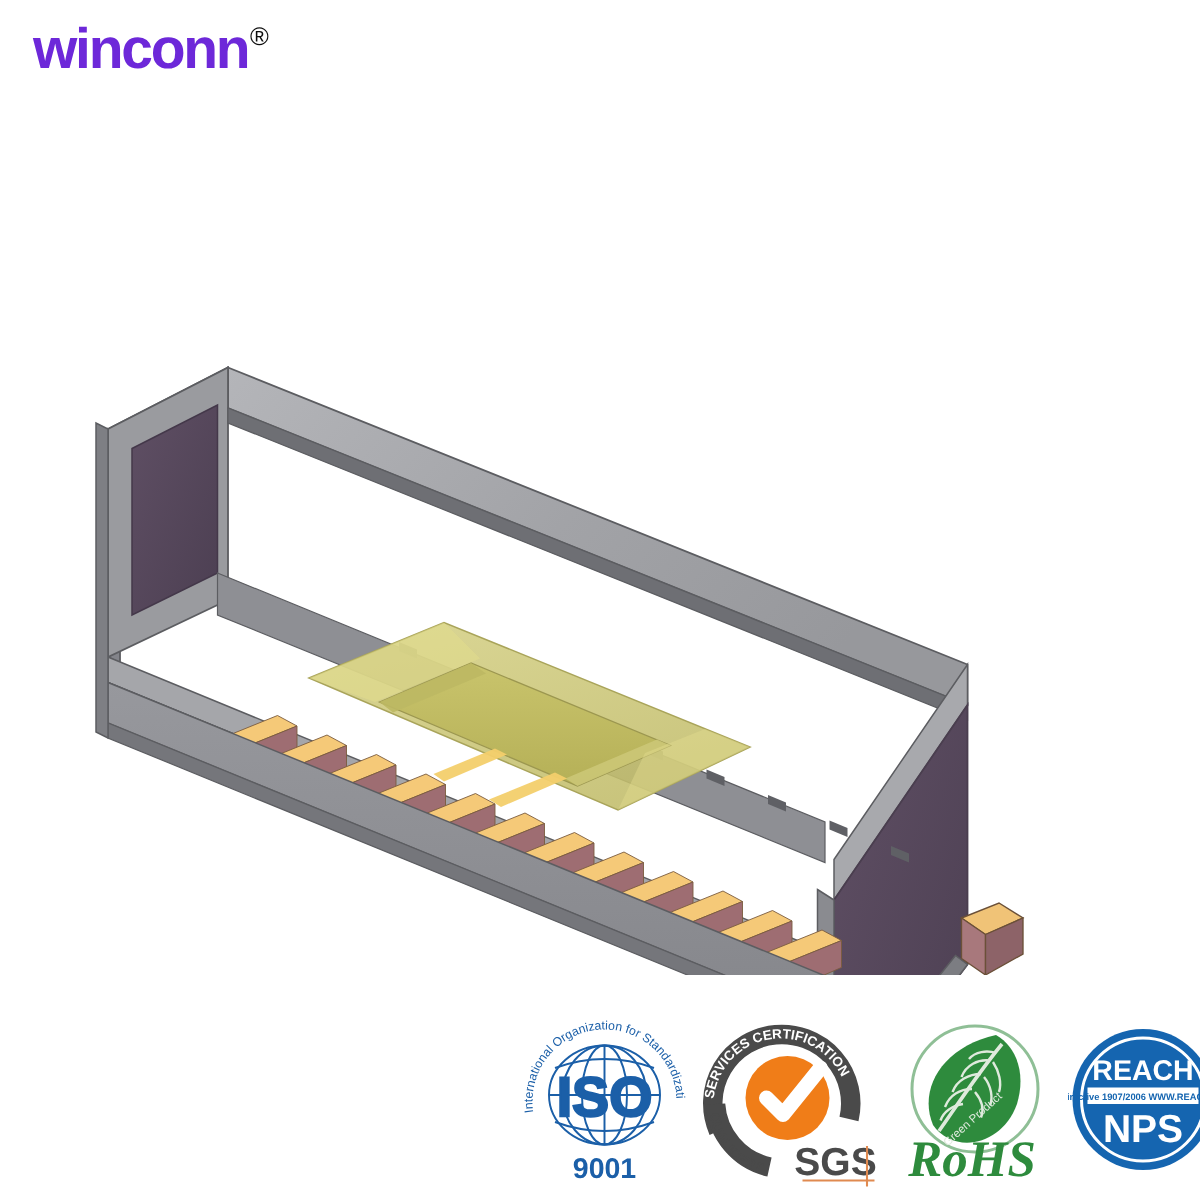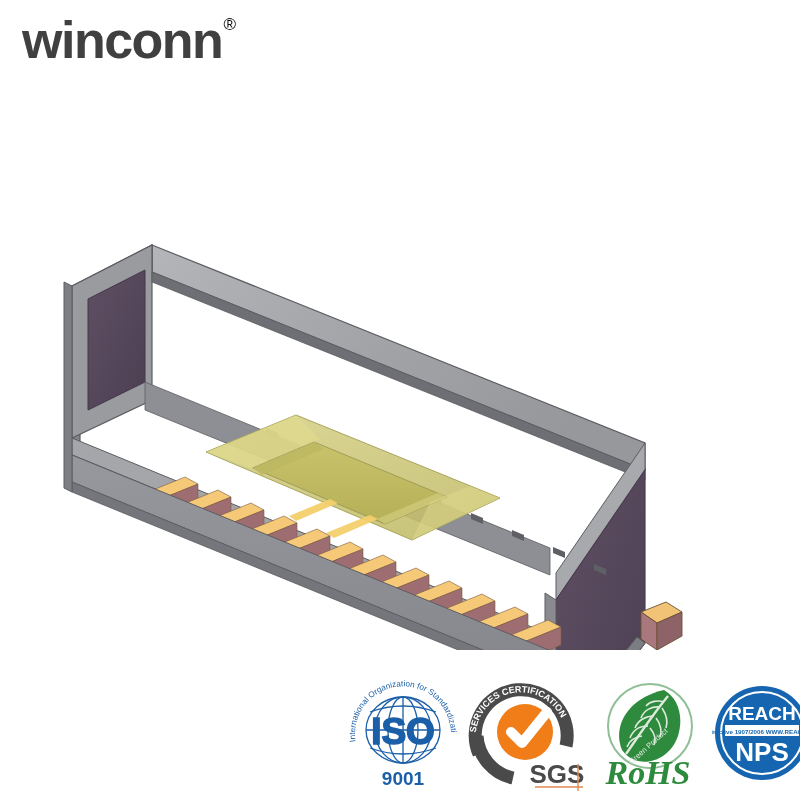--- a/index.html
+++ b/index.html
@@ -3,21 +3,21 @@
 <meta charset="utf-8">
 <title>winconn product</title>
 <style>
   html,body{margin:0;padding:0;background:#ffffff;}
   body{width:800px;height:800px;position:relative;overflow:hidden;
        font-family:"Liberation Sans","DejaVu Sans",sans-serif;}
 
   
   #brand{position:absolute;left:22px;top:14px;display:flex;align-items:flex-start;}
   #brand .wordmark{font-family:"Liberation Sans","DejaVu Sans",sans-serif;
-      font-size:52px;font-weight:700;letter-spacing:-1.5px;color:#404040;line-height:1;}
+      font-size:38px;font-weight:700;letter-spacing:-1.5px;color:#6d28d9;line-height:1;}
   #brand .regmark{font-size:17px;color:#0d0d0d;line-height:1;margin-top:2px;margin-left:1px;}
 
   
   #product-stage{position:absolute;left:0;top:150px;width:800px;height:500px;}
   #product-svg{display:block;}
 
   
   #certs{position:absolute;left:345px;top:672px;width:455px;height:122px;
          display:flex;align-items:center;gap:2px;}
   .cert{position:relative;flex:0 0 auto;}

